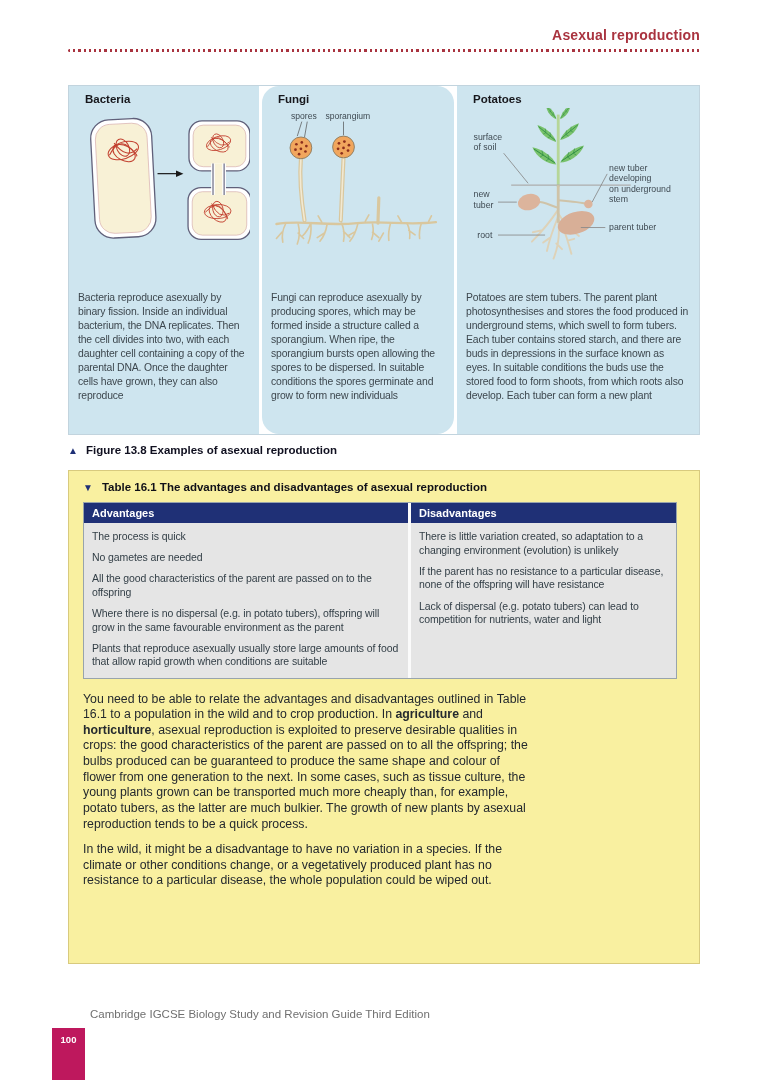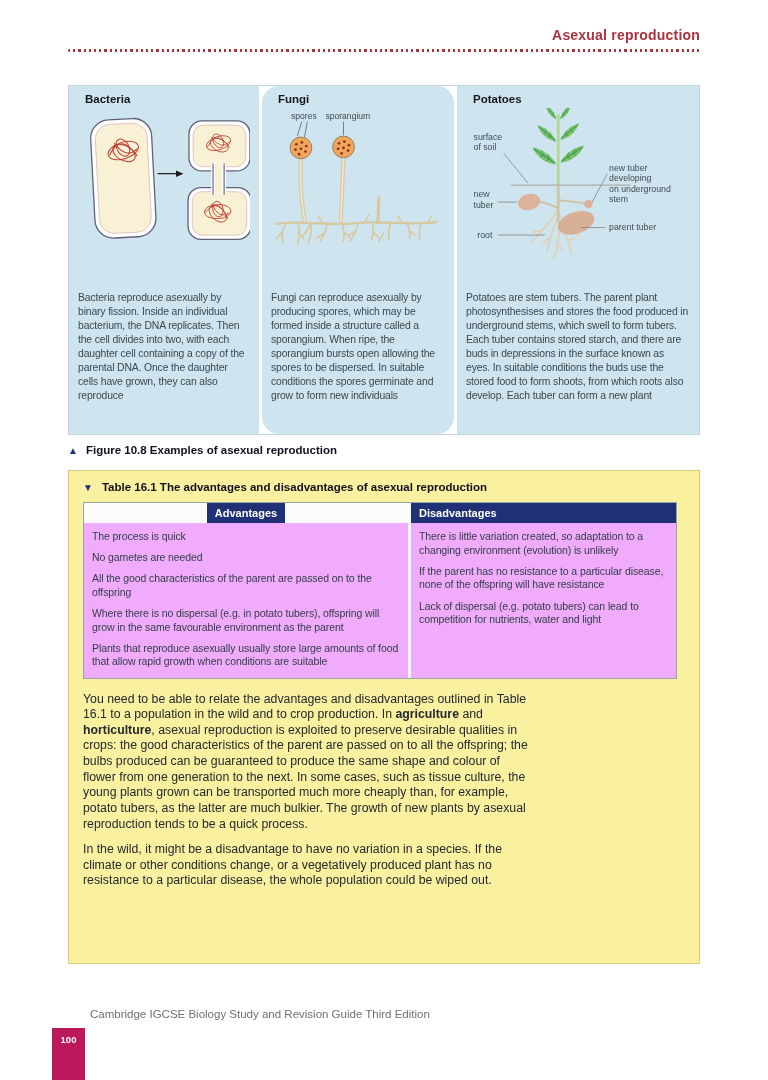--- a/index.html
+++ b/index.html
@@ -26,24 +26,24 @@
   .fig-caption{position:absolute;top:444px;left:68px;display:flex;gap:8px;align-items:baseline;
         font-size:11.5px;font-weight:bold;color:#101020;}
   .tri{color:#1f3076;font-size:10px;}
   
   .highlight-box{position:absolute;top:470px;left:68px;width:632px;height:494px;
         background:#f9f0a0;border:1px solid #d8ca7e;box-sizing:border-box;padding:9px 24px 0 14px;}
   .box-title{display:flex;gap:9px;align-items:baseline;font-size:11.5px;font-weight:bold;
         color:#101018;margin:1px 0 9px;}
   .adv-table{display:flex;gap:3px;background:#fbfbfb;border:1px solid #98a4ac;width:594px;box-sizing:border-box;}
   .adv-col{display:flex;flex-direction:column;}
-  .col-adv{flex:0 0 324px;align-items:center;}
+  .col-adv{flex:0 0 324px;}
   .col-dis{flex:1 1 auto;}
   .thead{background:#1f3076;color:#ffffff;font-weight:bold;font-size:11px;padding:4px 8px;}
-  .tbody{background:#f0abfc;padding:7px 8px 1px;flex:1 1 auto;}
+  .tbody{background:#e5e5e5;padding:7px 8px 1px;flex:1 1 auto;}
   .cell-item{font-size:10.5px;line-height:1.3;color:#323e46;margin:0 0 7.5px;letter-spacing:-0.1px;}
   
   .body-text{width:447px;margin-top:13px;font-size:12.3px;line-height:1.27;color:#24292e;}
   .body-text p{margin:0 0 10px;}
   .body-text .b{font-weight:bold;}
   
   .page-num{position:absolute;top:1028px;left:52px;width:33px;height:60px;background:#be185d;
         color:#ffffff;font-size:9.5px;font-weight:bold;text-align:center;padding-top:6px;
         box-sizing:border-box;}
   .book-title{position:absolute;top:1008px;left:90px;font-size:11.5px;color:#707070;}
@@ -214,21 +214,21 @@
           <path d="M150,70 L134,100"></path>
           <path d="M148,127 L122,127"></path>
         </g>
       </svg>
       <p class="panel-desc">Potatoes are stem tubers. The parent plant photosynthesises and stores the food produced in underground stems, which swell to form tubers. Each tuber contains stored starch, and there are buds in depressions in the surface known as eyes. In suitable conditions the buds use the stored food to form shoots, from which roots also develop. Each tuber can form a new plant</p>
     </div>
   </section>
 
   <div class="fig-caption">
     <span class="tri">▲</span>
-    <span>Figure 10.8 Examples of asexual reproduction</span>
+    <span>Figure 13.8 Examples of asexual reproduction</span>
   </div>
 
   <section class="highlight-box">
     <div class="box-title">
       <span class="tri">▼</span>
       <span>Table 16.1 The advantages and disadvantages of asexual reproduction</span>
     </div>
 
     <div class="adv-table">
       <div class="adv-col col-adv">

